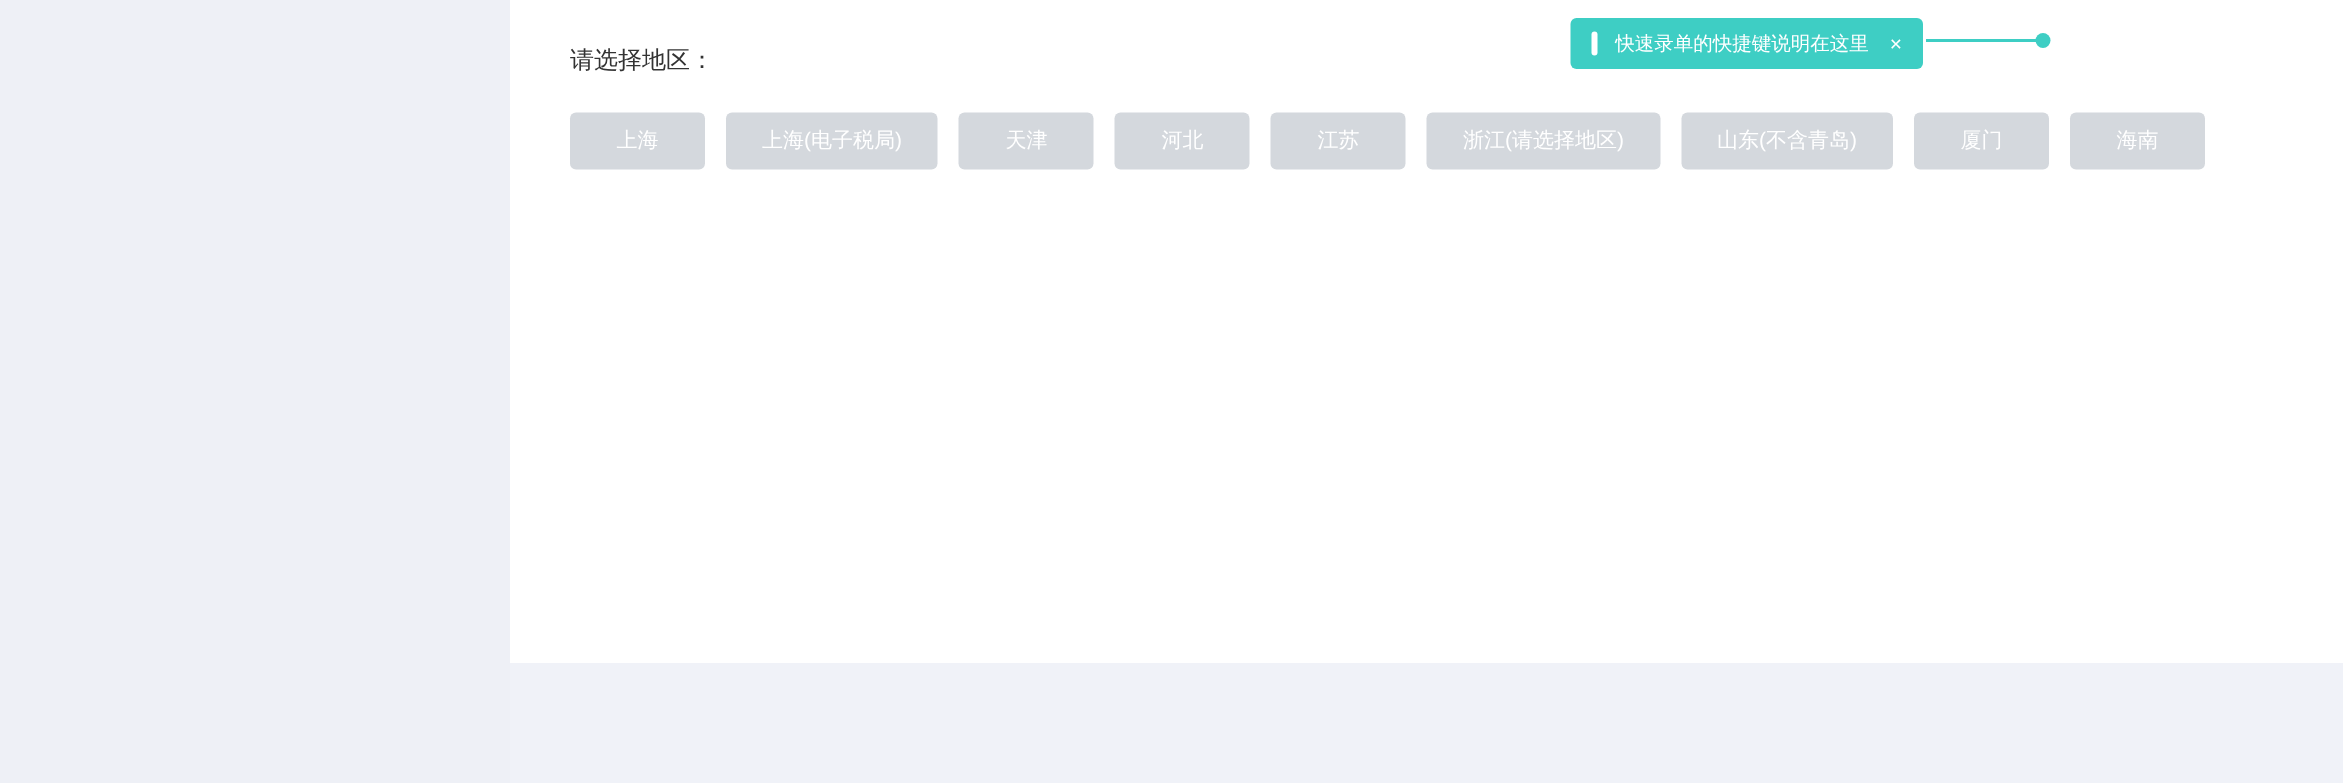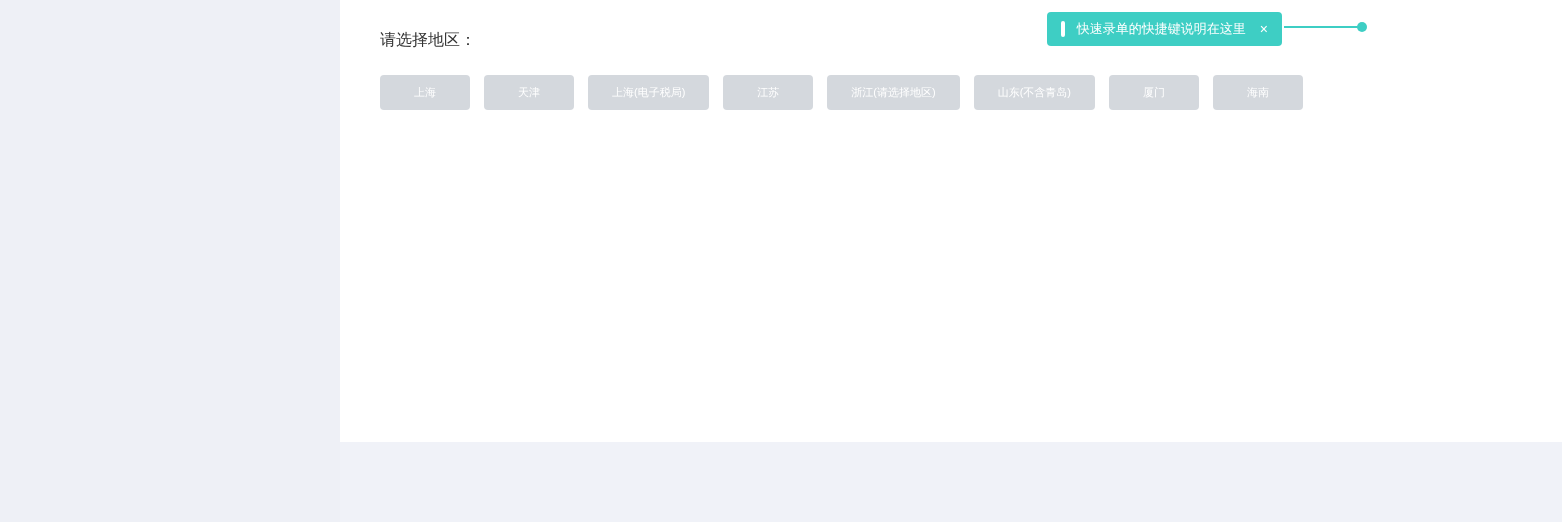--- a/index.html
+++ b/index.html
@@ -47,21 +47,21 @@
       display: flex;
       flex-wrap: wrap;
       gap: 14px;
     }
 
     .region-btn {
       background: #d4d8dd;
       border: none;
       border-radius: 4px;
       color: #fff;
-      font-size: 11px;
+      font-size: 14px;
       padding: 10px 24px;
       cursor: pointer;
       min-width: 90px;
       text-align: center;
       font-family: 'Microsoft YaHei', 'PingFang SC', sans-serif;
     }
 
     
     .tooltip-banner {
       position: absolute;
@@ -121,22 +121,23 @@
 
 <div class="left-sidebar"></div>
 
 <div class="main-content">
 
   <div class="page-label">请选择地区：</div>
 
   <div class="region-buttons">
 
   <button class="region-btn">上海</button>
+      <button class="region-btn">上海(电子税局)</button>
       <button class="region-btn">天津</button>
-      <button class="region-btn">上海(电子税局)</button>
+      <button class="region-btn">河北</button>
       <button class="region-btn">江苏</button>
       <button class="region-btn">浙江(请选择地区)</button>
       <button class="region-btn">山东(不含青岛)</button>
       <button class="region-btn">厦门</button>
       <button class="region-btn">海南</button>
     </div>
 
 </div>
 
 <div class="tooltip-banner">

